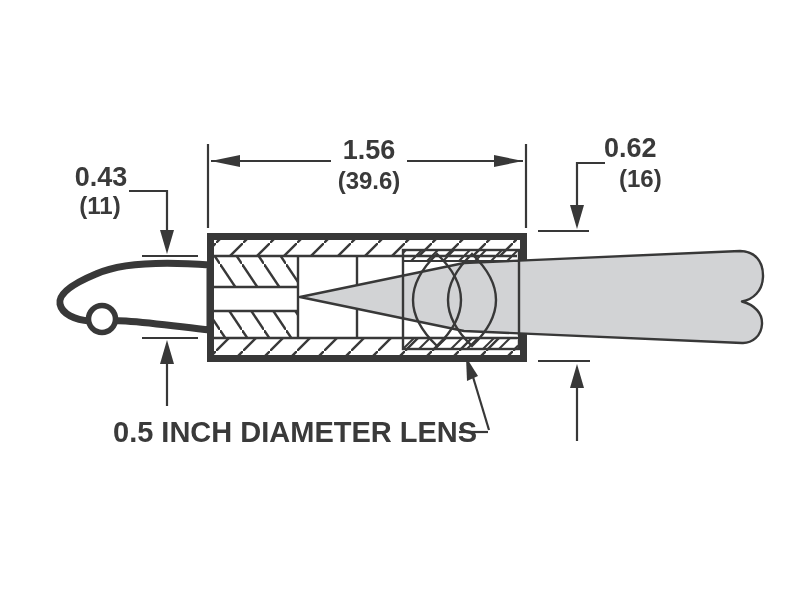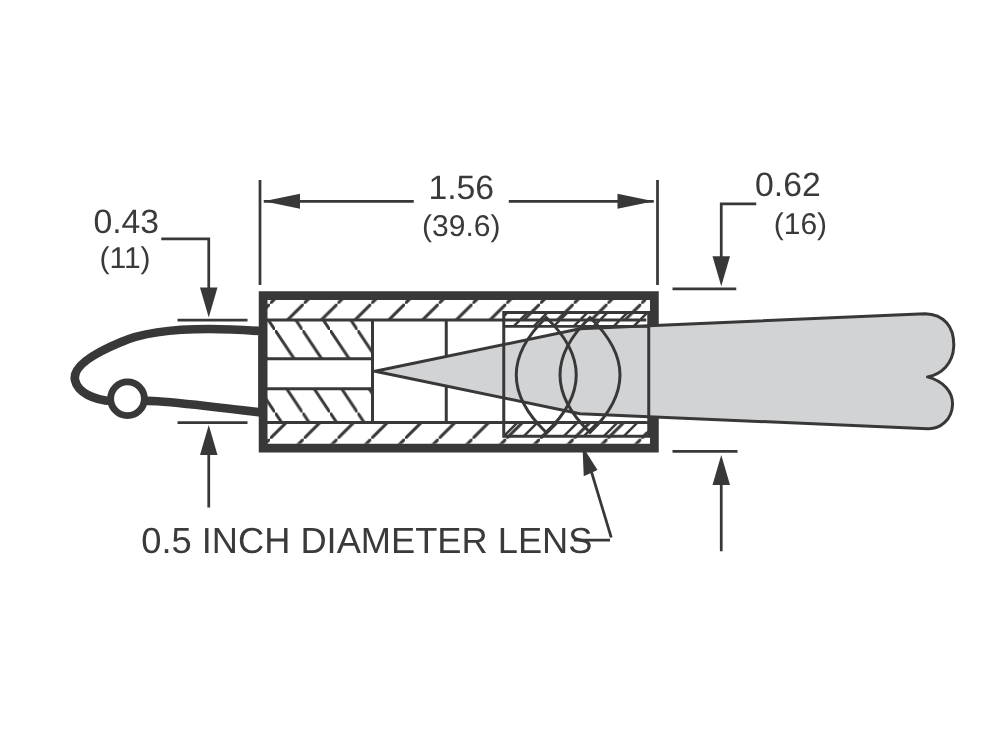--- a/index.html
+++ b/index.html
@@ -1,18 +1,19 @@
 <!DOCTYPE html>
 <html><head>
 <meta charset="utf-8">
 <style>
   html,body{margin:0;padding:0;background:#fff;}
   .stage{
     position:relative;width:800px;height:600px;background:#fff;overflow:hidden;
     font-family:"Liberation Sans", sans-serif;
+    font-weight:bold;
   }
   svg{display:block;}
   text{fill:#3a3a3a;}
   .dim-primary{font-size:27px;}
   .dim-metric{font-size:24px;}
   .part-label{font-size:29px;}
 </style>
 </head>
 <body>
 

